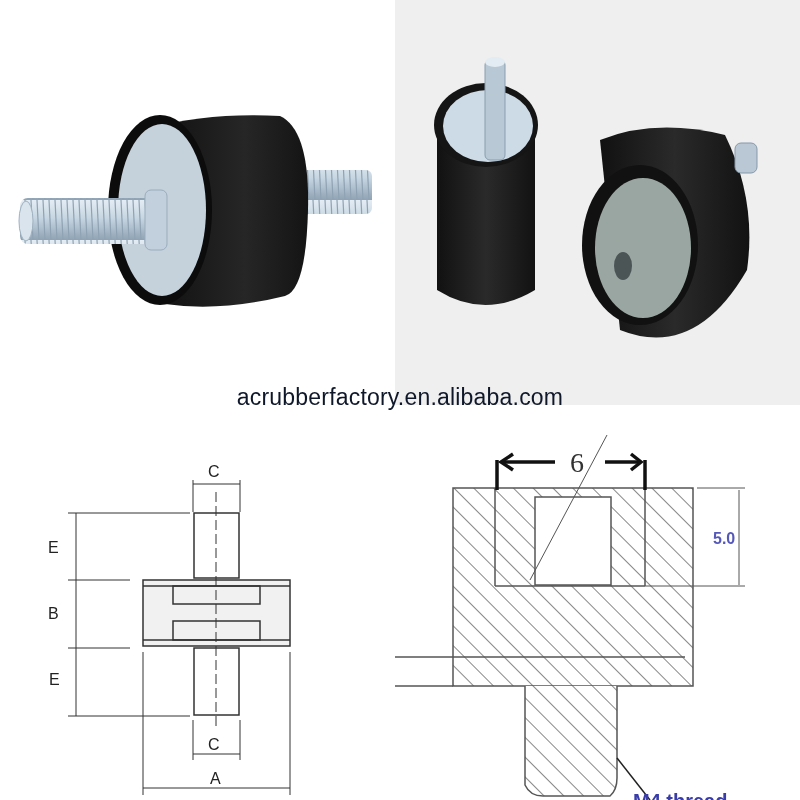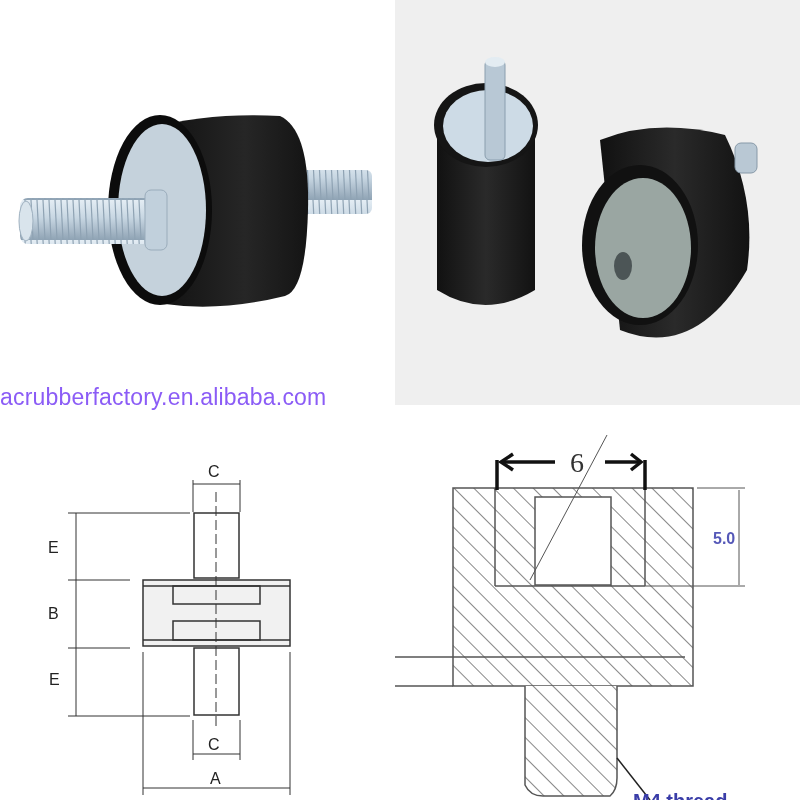--- a/index.html
+++ b/index.html
@@ -2,21 +2,21 @@
 <html><head>
 <meta charset="utf-8">
 <style>
   html, body { margin:0; padding:0; }
   body { width:800px; height:800px; position:relative; overflow:hidden; background:#ffffff; font-family:"Liberation Sans", sans-serif; }
   .panel { position:absolute; overflow:hidden; }
   #p-tl { left:0; top:0; width:395px; height:410px; background:#ffffff; }
   #p-tr { left:395px; top:0; width:405px; height:405px; background:#efefef; }
   #p-bl { left:0; top:420px; width:400px; height:380px; background:#ffffff; }
   #p-br { left:395px; top:410px; width:405px; height:390px; background:#ffffff; }
-  .watermark { position:absolute; left:0; width:800px; top:384px; text-align:left; font-size:23px; color:#8b5cf6; letter-spacing:0.2px; }
+  .watermark { position:absolute; left:0; width:800px; top:384px; text-align:center; font-size:23px; color:#0f172a; letter-spacing:0.2px; }
   svg { display:block; }
   .lbl { font-family:"Liberation Sans", sans-serif; }
 </style>
 </head>
 <body>
 
 <div class="panel" id="p-tl">
   <svg width="395" height="410" viewBox="0 0 395 410">
     <defs>
       <linearGradient id="boltG" x1="0" y1="0" x2="0" y2="1">

